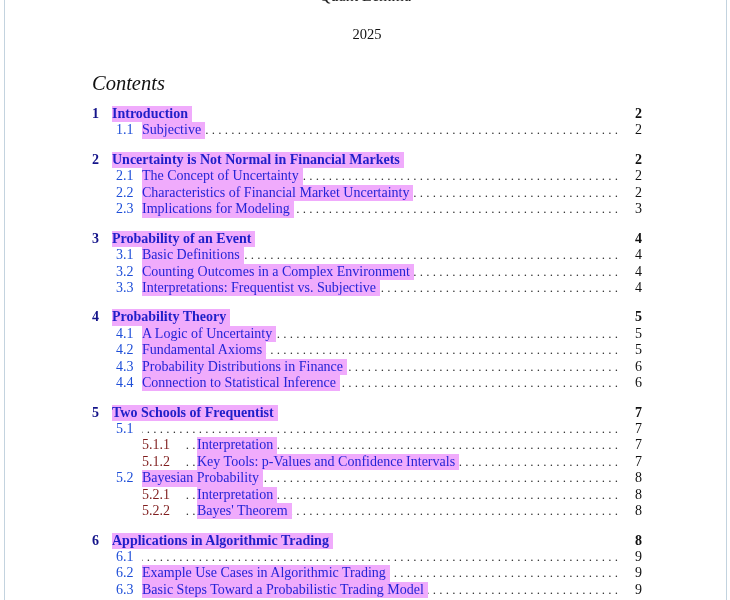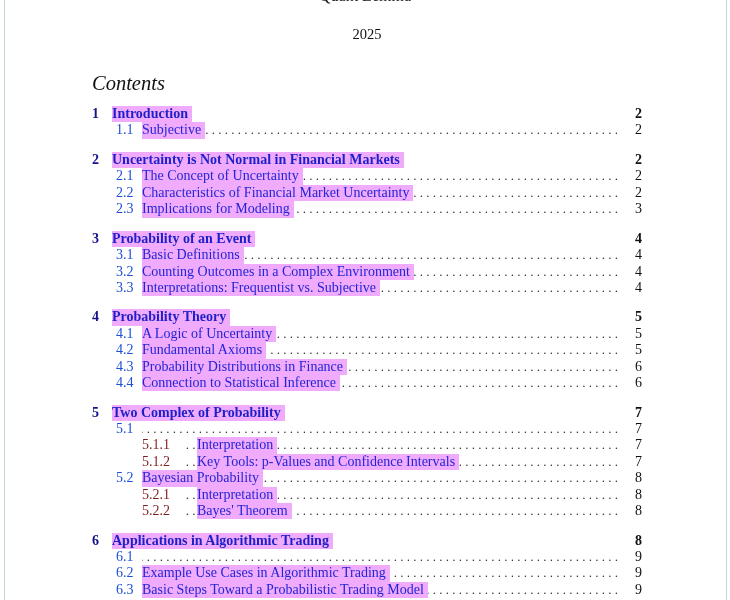--- a/index.html
+++ b/index.html
@@ -151,21 +151,21 @@
   </div>
   <div class="row sub">
     <span class="num">4.4</span>
     <span class="title">Connection to Statistical Inference</span>
     <span class="leader"><span>. . . . . . . . . . . . . . . . . . . . . . . . . . . . . . . . . . . . . . . . . . . . . . . . . . . . . . . . . . . . . . . . . . . . . . . . . . . . . . . . . . . . . . . . . . . . . . . . . . . .</span></span>
     <span class="page">6</span>
   </div>
 
   <div class="row sec">
     <span class="num">5</span>
-    <span class="title">Two Complex of Probability</span>
+    <span class="title">Two Schools of Frequentist</span>
     <span class="page">7</span>
   </div>
   <div class="row sub">
     <span class="num">5.1</span>
     <span class="leader"><span>. . . . . . . . . . . . . . . . . . . . . . . . . . . . . . . . . . . . . . . . . . . . . . . . . . . . . . . . . . . . . . . . . . . . . . . . . . . . . . . . . . . . . . . . . . . . . . . . . . . .</span></span>
     <span class="page">7</span>
   </div>
   <div class="row subsub">
     <span class="num">5.1.1</span>
     <span class="title">Interpretation</span>

